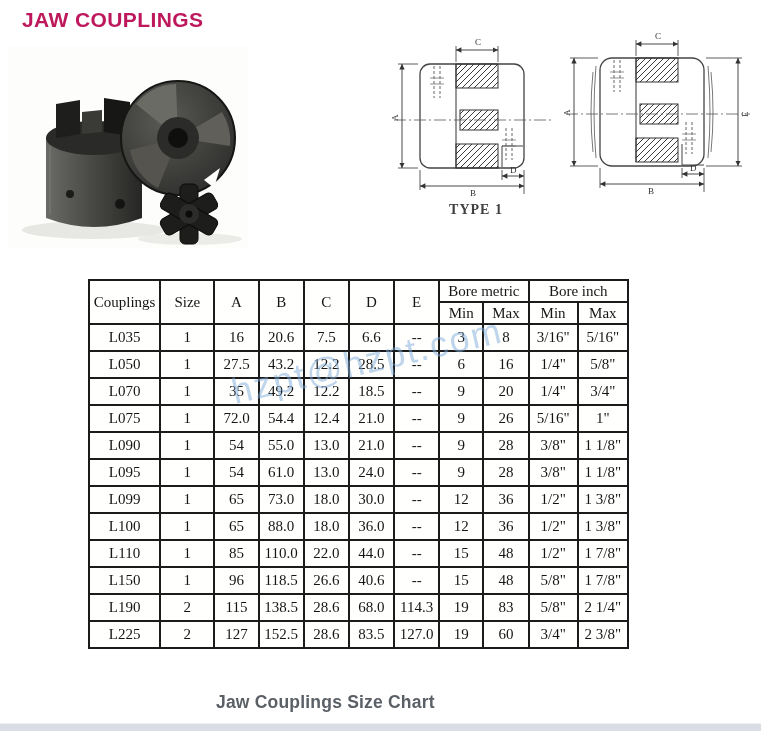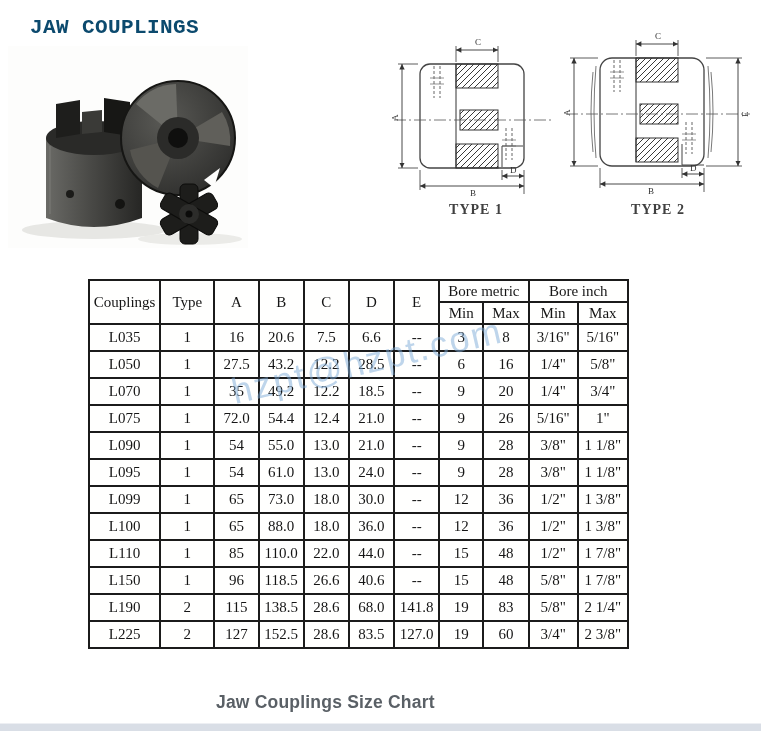--- a/index.html
+++ b/index.html
@@ -1,23 +1,23 @@
 <!DOCTYPE html>
 <html><head>
 <meta charset="utf-8">
 <style>
   html,body{margin:0;padding:0;}
   body{
     width:761px;height:731px;position:relative;background:#ffffff;
     font-family:"Liberation Sans",sans-serif;overflow:hidden;
   }
   .page-title{
-    position:absolute;left:22px;top:8px;margin:8px;
-    font-size:21px;font-weight:800;letter-spacing:.4px;color:#0c4a6e;
-    font-family:Liberation Mono, monospace;
+    position:absolute;left:22px;top:8px;margin:0;
+    font-size:21px;font-weight:800;letter-spacing:.4px;color:#be185d;
+    font-family:Liberation Sans, sans-serif;
   }
   .photo{position:absolute;left:8px;top:46px;width:240px;height:202px;}
   .diagram{position:absolute;text-align:center;}
   .diagram-type1{left:390px;top:34px;width:172px;}
   .diagram-type2{left:560px;top:30px;width:196px;}
   .diagram-label{
     font-family:"Liberation Serif",serif;font-weight:700;font-size:14px;
     letter-spacing:1px;color:#404040;margin-top:2px;
   }
   .dim-text{font-family:"Liberation Serif",serif;font-size:9px;fill:#333;}
@@ -213,42 +213,41 @@
       <text class="dim-text" x="184" y="85" transform="rotate(-90 187 84)">E</text>
 
       <path d="M40,138 L40,158 M144,138 L144,162" stroke="#333" stroke-width="0.8"></path>
       <path d="M40,154 L144,154" stroke="#333" stroke-width="0.9" marker-start="url(#arw2s)" marker-end="url(#arw2)"></path>
       <text class="dim-text" x="88" y="164">B</text>
 
       <path d="M122,138 L122,148" stroke="#333" stroke-width="0.8"></path>
       <path d="M122,144 L144,144" stroke="#333" stroke-width="0.9" marker-start="url(#arw2s)" marker-end="url(#arw2)"></path>
       <text class="dim-text" x="130" y="141">D</text>
     </svg>
-    <div class="diagram-label">TYPE 2</div>
   </div>
 
   <div class="tablewrap">
     <table class="size-table">
       <colgroup>
         <col style="width:71px">
           <col style="width:54px">
           <col style="width:44px">
         <col style="width:45px">
           <col style="width:45px">
           <col style="width:45px">
         <col style="width:45px">
           <col style="width:44px">
           <col style="width:45px">
         <col style="width:49px">
           <col style="width:50px">
       </colgroup>
       <thead>
         <tr>
           <th rowspan="2">Couplings</th>
-          <th rowspan="2">Type</th>
+          <th rowspan="2">Size</th>
           <th rowspan="2">A</th>
           <th rowspan="2">B</th>
           <th rowspan="2">C</th>
           <th rowspan="2">D</th>
           <th rowspan="2">E</th>
           <th colspan="2">Bore metric</th>
           <th colspan="2">Bore inch</th>
         </tr>
         <tr>
           <th>Min</th>
@@ -388,21 +387,21 @@
             <td>5/8"</td>
             <td>1 7/8"</td>
           </tr>
           <tr>
             <td>L190</td>
             <td>2</td>
             <td>115</td>
             <td>138.5</td>
             <td>28.6</td>
             <td>68.0</td>
-            <td>141.8</td>
+            <td>114.3</td>
             <td>19</td>
             <td>83</td>
             <td>5/8"</td>
             <td>2 1/4"</td>
           </tr>
           <tr>
             <td>L225</td>
             <td>2</td>
             <td>127</td>
             <td>152.5</td>

